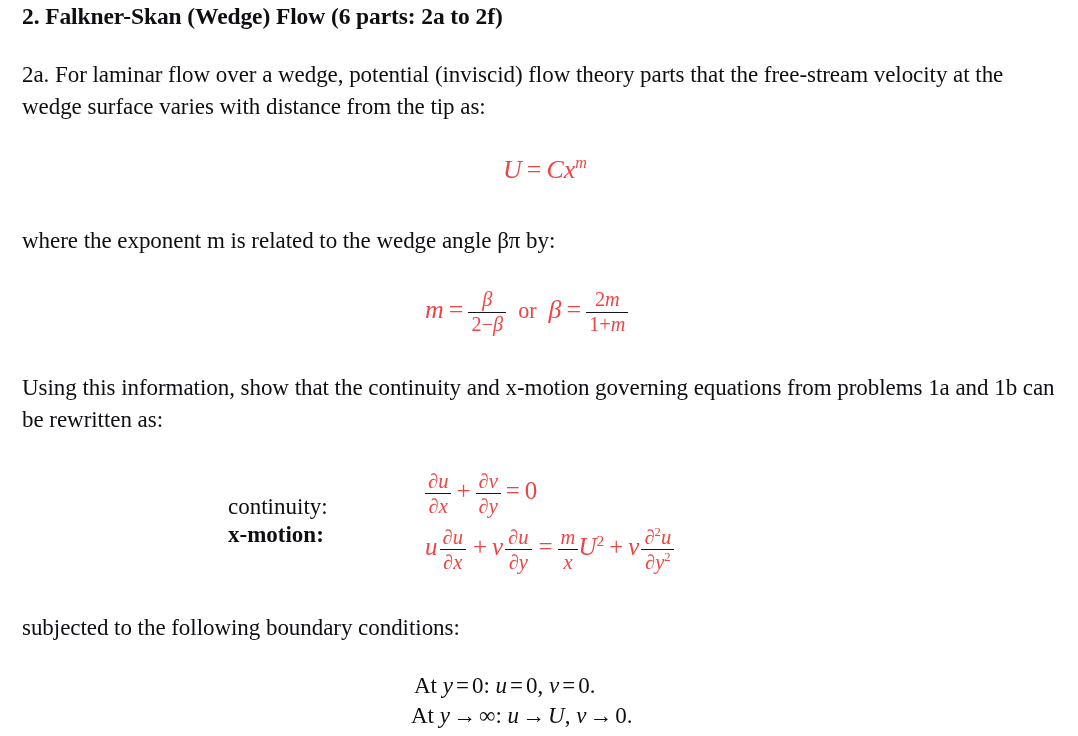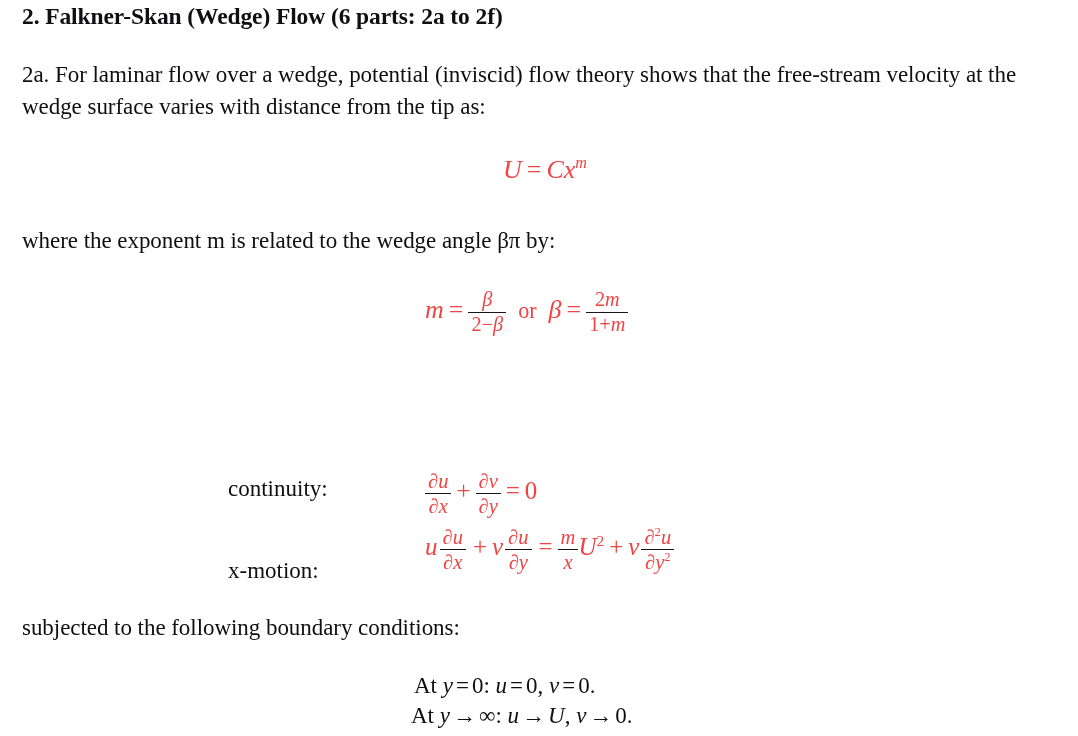--- a/index.html
+++ b/index.html
@@ -111,22 +111,22 @@
   }
 
   
   .eq-label {
     position: absolute;
     left: 228px;
     font-size: 23px;
     font-style: normal;
     white-space: nowrap;
   }
-  #label-continuity { top: 476px; font-family: Liberation Serif, serif; }
-  #label-xmotion    { top: 558px; }
+  #label-continuity { top: 494px; font-family: Liberation Serif, serif; }
+  #label-xmotion    { top: 522px; font-weight: bold; }
 
   #eq-continuity {
     left: 425px;
     top: 470px;
     font-size: 25px;
   }
   #eq-continuity .frac { font-size: 0.82em; }
 
   #eq-xmotion {
     left: 425px;
@@ -149,39 +149,40 @@
   .bc .arrow { font-style: normal; padding: 0 3px; }
 </style>
 </head>
 <body>
 
 <div class="page">
 
   <div class="heading">2. Falkner-Skan (Wedge) Flow (6 parts: 2a to 2f)</div>
 
   <div class="para" id="para-2a">
-    <span class="lead">2a.</span><span> For laminar flow over a wedge, potential (inviscid) flow theory shows that the free-stream velocity at the wedge surface varies with distance from the tip as:</span>
+    <span class="lead">2a.</span><span> For laminar flow over a wedge, potential (inviscid) flow theory parts that the free-stream velocity at the wedge surface varies with distance from the tip as:</span>
   </div>
 
   <div class="math" id="eq-u">
     <span>U</span><span class="op">=</span><span>C</span><span>x</span><sup class="exp">m</sup>
   </div>
 
   <div class="para" id="para-where">where the exponent m is related to the wedge angle βπ by:</div>
 
   <div class="math" id="eq-m">
     <span>m</span><span class="op">=</span><span class="frac">
       <span class="fn">β</span>
       <span class="fd"><span class="num">2</span><span class="num">−</span><span>β</span></span>
     </span><span class="orword">or</span><span>β</span><span class="op">=</span><span class="frac">
       <span class="fn"><span class="num">2</span><span>m</span></span>
       <span class="fd"><span class="num">1</span><span class="num">+</span><span>m</span></span>
     </span>
   </div>
 
+  <div class="para" id="para-using">Using this information, show that the continuity and x-motion governing equations from problems 1a and 1b can be rewritten as:</div>
 
   <div class="eq-label" id="label-continuity">continuity:</div>
 
   <div class="math" id="eq-continuity">
     <span class="frac">
       <span class="fn">∂u</span>
       <span class="fd">∂x</span>
     </span><span class="op">+</span><span class="frac">
       <span class="fn">∂v</span>
       <span class="fd">∂y</span>

